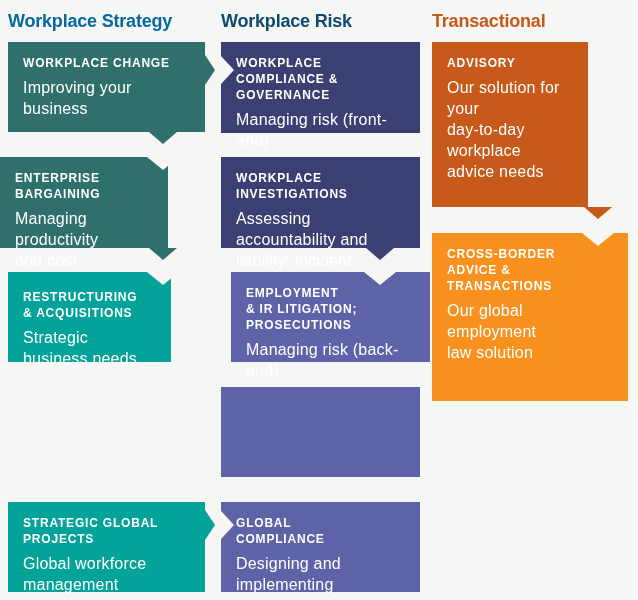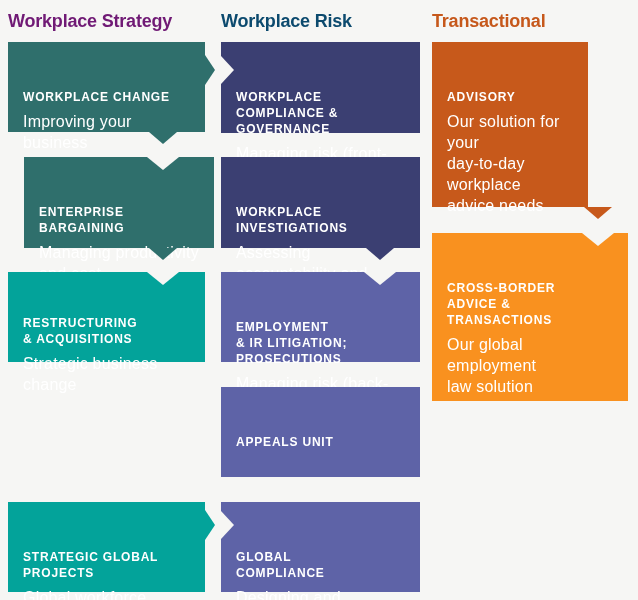--- a/index.html
+++ b/index.html
@@ -16,21 +16,21 @@
 
   .col-header {
     position: absolute;
     top: 11px;
     font-size: 18px;
     font-weight: 700;
     letter-spacing: -0.2px;
     line-height: 21px;
     white-space: nowrap;
   }
-  .hdr-teal   { color: #701a75; }
+  .hdr-teal   { color: #0369a1; }
   .hdr-navy   { color: #0c4a6e; }
   .hdr-orange { color: #C6581B; }
 
   .box {
     position: absolute;
     color: #ffffff;
     padding: 13px 15px 10px 15px;
   }
   .c-dteal   { background: #2F6F6C; }
   .c-bteal   { background: #03A39A; }
@@ -39,21 +39,20 @@
   .c-dorange { background: #C7591B; }
   .c-borange { background: #F9911F; }
 
   .box-title {
     font-size: 12px;
     font-weight: 700;
     letter-spacing: 0.8px;
     line-height: 16px;
     white-space: pre-line;
     text-transform: uppercase;
-    margin-top: 34px;
   }
   .box-body {
     margin-top: 6px;
     font-size: 16px;
     font-weight: 400;
     letter-spacing: 0.2px;
     line-height: 21px;
     white-space: pre-line;
   }
 
@@ -82,58 +81,57 @@
 <div id="canvas">
 
   <div class="col-header hdr-teal" style="left:8px;">Workplace Strategy</div>
   <div class="col-header hdr-navy" style="left:221px;">Workplace Risk</div>
   <div class="col-header hdr-orange" style="left:432px;">Transactional</div>
 
   <div class="box c-dteal" style="left:8px; top:42px; width:197px; height:90px;">
     <div class="box-title">WORKPLACE CHANGE</div>
     <div class="box-body">Improving your business</div>
   </div>
-  <div class="box c-dteal" style="left:24px; top:157px; width:190px; height:91px;">
+  <div class="box c-dteal" style="left:0; top:157px; width:168px; height:91px;">
     <div class="box-title">ENTERPRISE
 BARGAINING</div>
     <div class="box-body">Managing productivity
 and cost</div>
   </div>
-  <div class="box c-bteal" style="left:8px; top:272px; width:197px; height:90px; padding-top:9px;">
+  <div class="box c-bteal" style="left:8px; top:272px; width:163px; height:90px; padding-top:17px;">
     <div class="box-title">RESTRUCTURING
 &amp; ACQUISITIONS</div>
-    <div class="box-body">Strategic business change</div>
+    <div class="box-body">Strategic business needs</div>
   </div>
   <div class="box c-bteal" style="left:8px; top:502px; width:197px; height:90px;">
     <div class="box-title">STRATEGIC GLOBAL
 PROJECTS</div>
     <div class="box-body">Global workforce management
 and administration</div>
   </div>
 
   <div class="box c-navy" style="left:221px; top:42px; width:199px; height:91px;">
     <div class="box-title">WORKPLACE
 COMPLIANCE &amp;
 GOVERNANCE</div>
     <div class="box-body">Managing risk (front-end)</div>
   </div>
   <div class="box c-navy" style="left:221px; top:157px; width:199px; height:91px;">
     <div class="box-title">WORKPLACE
 INVESTIGATIONS</div>
     <div class="box-body">Assessing accountability and
 liability; incident response</div>
   </div>
-  <div class="box c-peri" style="left:221px; top:272px; width:199px; height:90px;">
+  <div class="box c-peri" style="left:231px; top:272px; width:199px; height:90px;">
     <div class="box-title">EMPLOYMENT
 &amp; IR LITIGATION;
 PROSECUTIONS</div>
     <div class="box-body">Managing risk (back-end)</div>
   </div>
   <div class="box c-peri" style="left:221px; top:387px; width:199px; height:90px;">
-    <div class="box-title">APPEALS UNIT</div>
   </div>
   <div class="box c-peri" style="left:221px; top:502px; width:199px; height:90px;">
     <div class="box-title">GLOBAL
 COMPLIANCE</div>
     <div class="box-body">Designing and implementing
 global compliance strategies</div>
   </div>
 
   <div class="box c-dorange" style="left:432px; top:42px; width:156px; height:165px;">
     <div class="box-title">ADVISORY</div>

